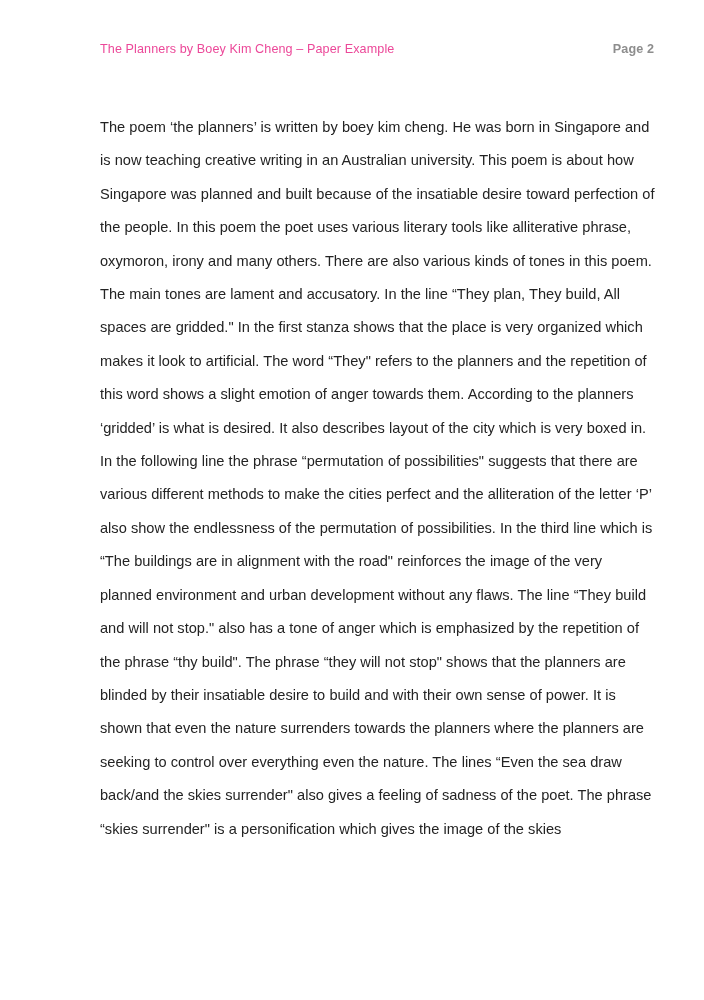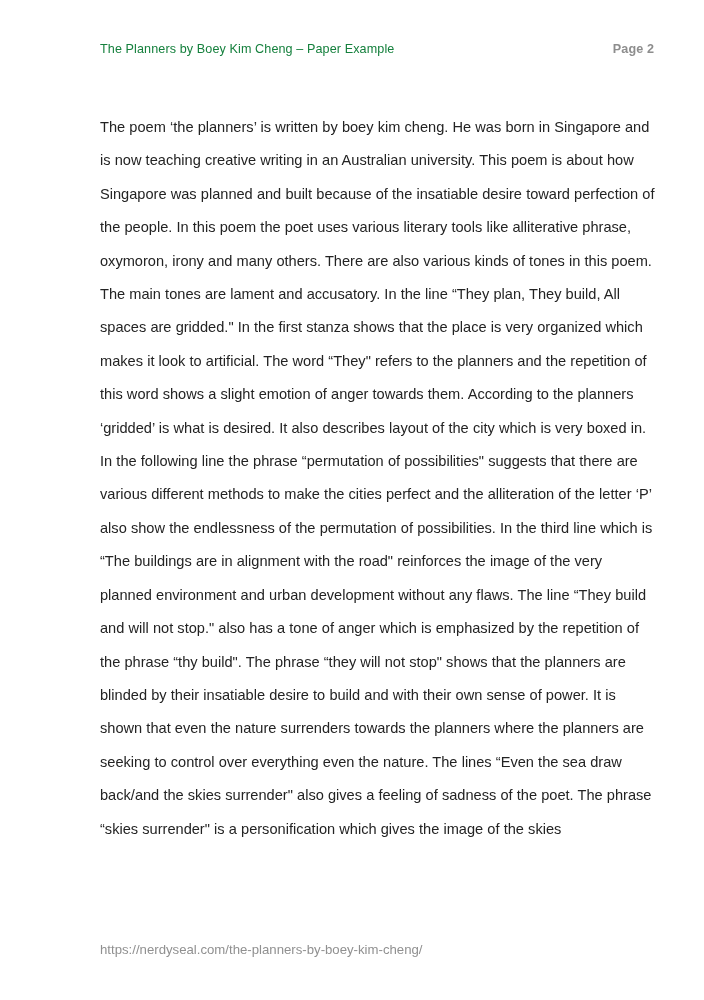--- a/index.html
+++ b/index.html
@@ -31,21 +31,21 @@
     display: flex;
     align-items: baseline;
     justify-content: space-between;
     color: #8d8d8d;
     font-size: 12.6px;
     line-height: 18px;
     letter-spacing: 0.1px;
     white-space: nowrap;
   }
   .page-header .header-title {
-    color: #15803d;
+    color: #ec4899;
   }
   .page-header .header-page {
     color: #8d8d8d;
     font-weight: bold;
   }
 
   
   .page-body {
     position: absolute;
     left: 100px;
@@ -81,17 +81,14 @@
 
   <div class="page-header">
     <span class="header-title">The Planners by Boey Kim Cheng – Paper Example</span>
     <span class="header-page">Page 2</span>
   </div>
 
   <div class="page-body">
     <p>The poem ‘the planners’ is written by boey kim cheng. He was born in Singapore and is now teaching creative writing in an Australian university. This poem is about how Singapore was planned and built because of the insatiable desire toward perfection of the people. In this poem the poet uses various literary tools like alliterative phrase, oxymoron, irony and many others. There are also various kinds of tones in this poem. The main tones are lament and accusatory. In the line “They plan, They build, All spaces are gridded." In the first stanza shows that the place is very organized which makes it look to artificial. The word “They" refers to the planners and the repetition of this word shows a slight emotion of anger towards them. According to the planners ‘gridded’ is what is desired. It also describes layout of the city which is very boxed in. In the following line the phrase “permutation of possibilities" suggests that there are various different methods to make the cities perfect and the alliteration of the letter ‘P’ also show the endlessness of the permutation of possibilities. In the third line which is “The buildings are in alignment with the road" reinforces the image of the very planned environment and urban development without any flaws. The line “They build and will not stop." also has a tone of anger which is emphasized by the repetition of the phrase “thy build". The phrase “they will not stop" shows that the planners are blinded by their insatiable desire to build and with their own sense of power. It is shown that even the nature surrenders towards the planners where the planners are seeking to control over everything even the nature. The lines “Even the sea draw back/and the skies surrender" also gives a feeling of sadness of the poet. The phrase “skies surrender" is a personification which gives the image of the skies</p>
   </div>
 
-  <div class="page-footer">
-    <span>https://nerdyseal.com/the-planners-by-boey-kim-cheng/</span>
-  </div>
 
 </div>
 
 </body></html>

